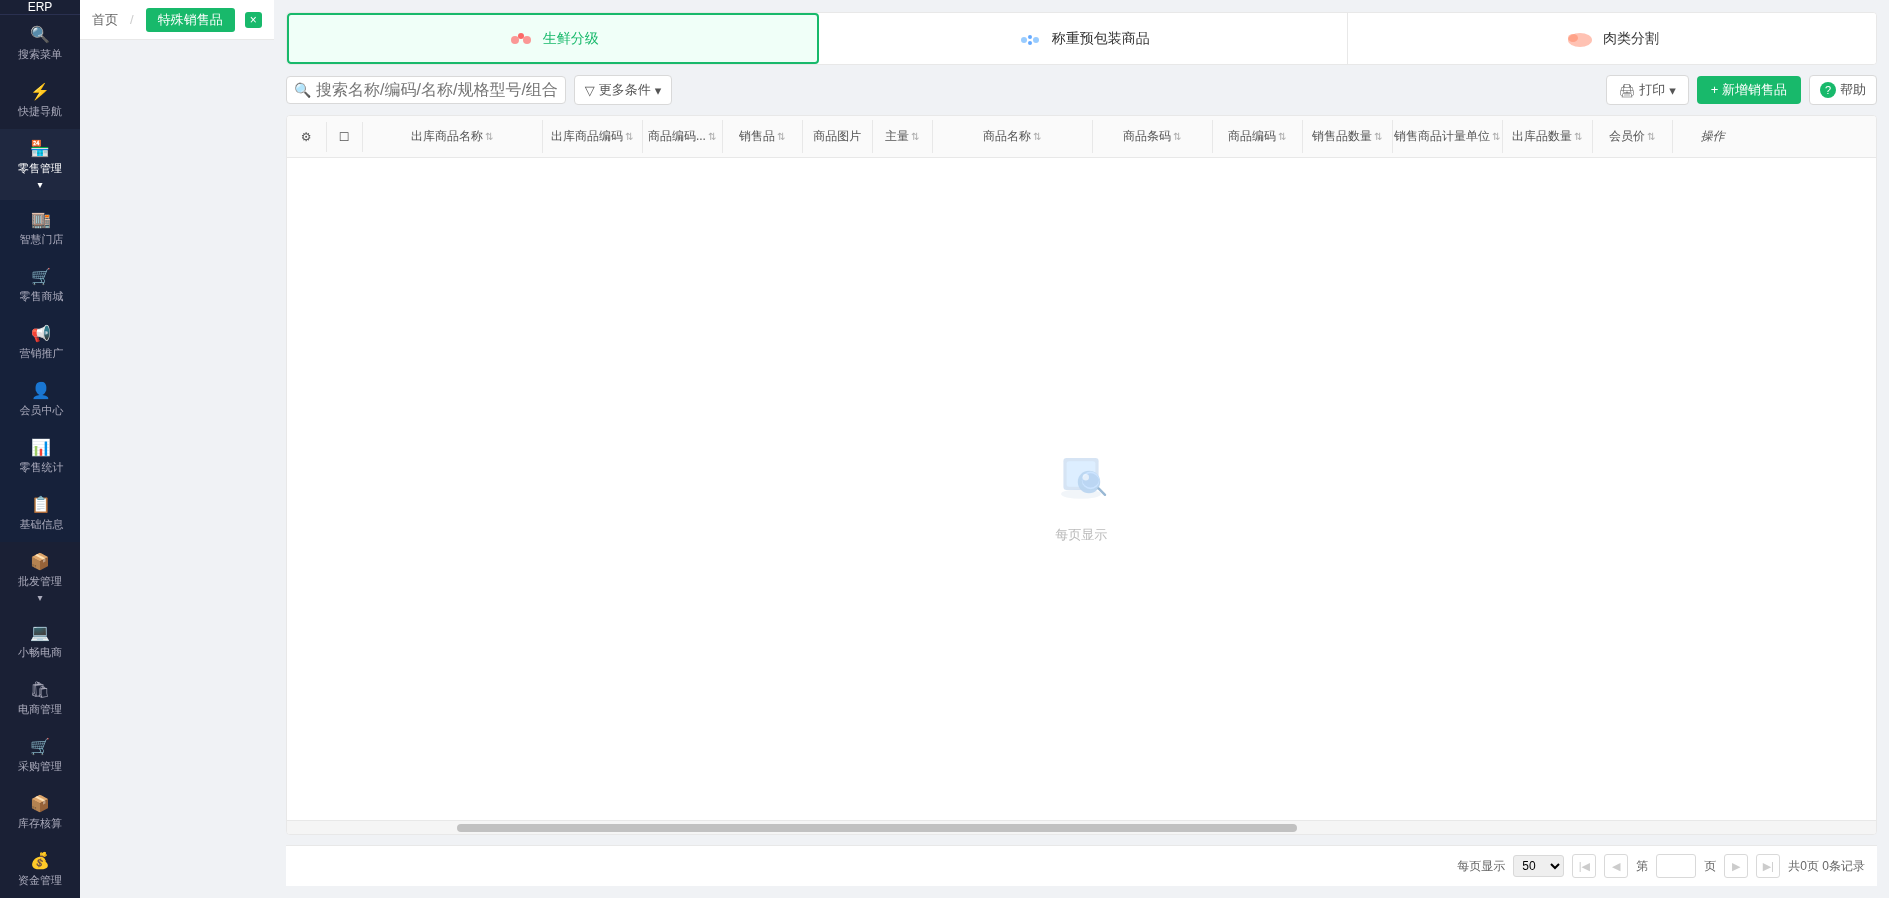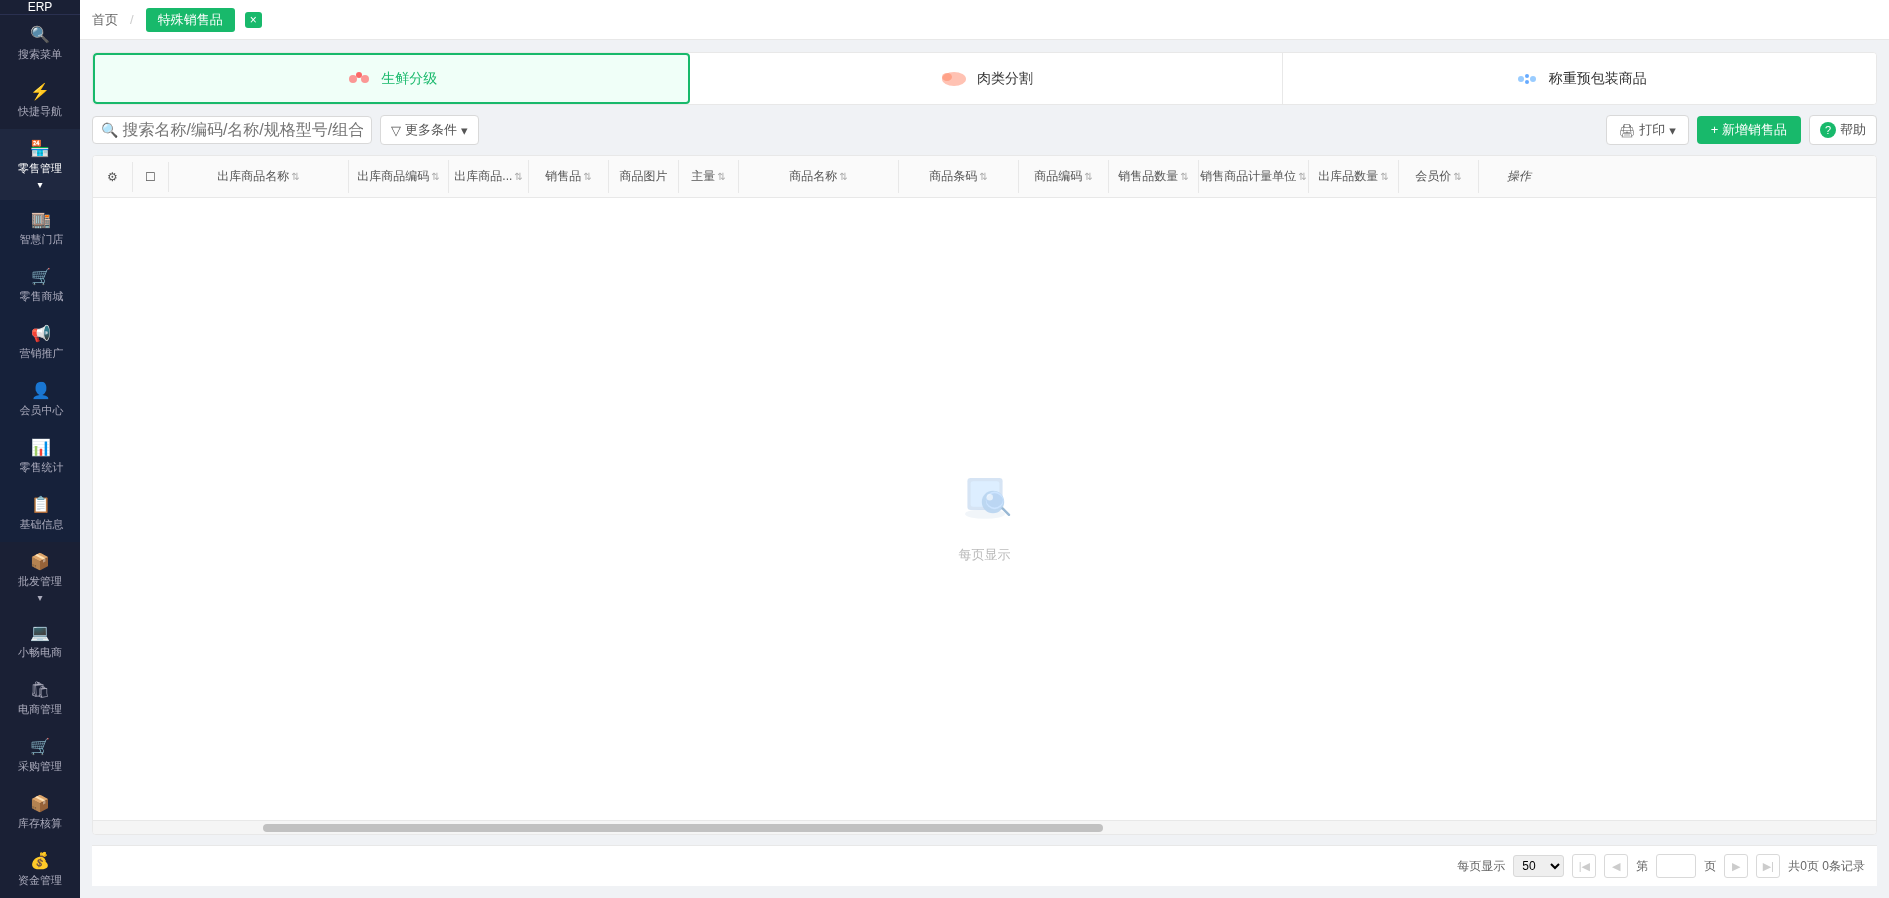--- a/index.html
+++ b/index.html
@@ -42,21 +42,21 @@
     .sidebar-item.section-header {
       color: #fff;
       background: #1f2840;
       font-weight: 500;
     }
 
     
     .main-content {
       flex: 1;
       display: flex;
-      flex-direction: column;
+      flex-direction: row;
       overflow: hidden;
     }
 
     
     .top-nav {
       background: #fff;
       height: 40px;
       display: flex;
       align-items: center;
       padding: 0 12px;
@@ -90,21 +90,20 @@
 
     
     .tab-row {
       display: flex;
       gap: 0;
       background: #fff;
       border: 1px solid #e8e8e8;
       border-radius: 4px;
       overflow: hidden;
       flex-shrink: 0;
-      font-family: Liberation Mono, monospace;
     }
     .tab-item {
       flex: 1;
       display: flex;
       align-items: center;
       justify-content: center;
       gap: 8px;
       padding: 12px 10px;
       cursor: pointer;
       border-right: 1px solid #e8e8e8;
@@ -426,40 +425,40 @@
             <circle cx="8" cy="10" r="4" fill="#ff6b6b" opacity="0.7"></circle>
             <circle cx="14" cy="6" r="3" fill="#ff4444" opacity="0.8"></circle>
             <circle cx="20" cy="10" r="4" fill="#ff6b6b" opacity="0.7"></circle>
           </svg>
         </span>
         <span>生鲜分级</span>
       </div>
 
       <div class="tab-item">
         <span class="tab-icon">
-          <svg width="30" height="20" viewBox="0 0 30 20" style="vertical-align:middle;">
-            <ellipse cx="15" cy="10" rx="12" ry="7" fill="#ffb3a0" opacity="0.8"></ellipse>
-            <ellipse cx="8" cy="8" rx="5" ry="4" fill="#ff8c6a" opacity="0.6"></ellipse>
-          </svg>
-        </span>
-        <span>肉类分割</span>
-      </div>
-
-      <div class="tab-item">
-        <span class="tab-icon">
           <svg width="28" height="20" viewBox="0 0 28 20" style="vertical-align:middle;">
             <circle cx="8" cy="10" r="3" fill="#99ccff"></circle>
             <circle cx="14" cy="7" r="2" fill="#66aaff"></circle>
             <circle cx="20" cy="10" r="3" fill="#99ccff"></circle>
             <circle cx="14" cy="13" r="2" fill="#66aaff"></circle>
           </svg>
         </span>
         <span>称重预包装商品</span>
       </div>
 
+      <div class="tab-item">
+        <span class="tab-icon">
+          <svg width="30" height="20" viewBox="0 0 30 20" style="vertical-align:middle;">
+            <ellipse cx="15" cy="10" rx="12" ry="7" fill="#ffb3a0" opacity="0.8"></ellipse>
+            <ellipse cx="8" cy="8" rx="5" ry="4" fill="#ff8c6a" opacity="0.6"></ellipse>
+          </svg>
+        </span>
+        <span>肉类分割</span>
+      </div>
+
     </div>
 
     <div class="toolbar-row">
       <div class="toolbar-left">
         <div class="search-box">
           <span class="search-icon">🔍</span>
           <input type="text" placeholder="搜索名称/编码/名称/规格型号/组合" style="">
         </div>
         <div class="filter-btn">
           <span>▽</span>
@@ -494,21 +493,21 @@
         </div>
         <div class="th col-outname">
           <span>出库商品名称</span>
           <span class="sort-icon">⇅</span>
         </div>
         <div class="th col-outcode">
           <span>出库商品编码</span>
           <span class="sort-icon">⇅</span>
         </div>
         <div class="th col-outsku">
-          <span>出库商品...</span>
+          <span>商品编码...</span>
           <span class="sort-icon">⇅</span>
         </div>
         <div class="th col-saleitem">
           <span>销售品</span>
           <span class="sort-icon">⇅</span>
         </div>
         <div class="th col-img">
           <span>商品图片</span>
         </div>
         <div class="th col-main">

